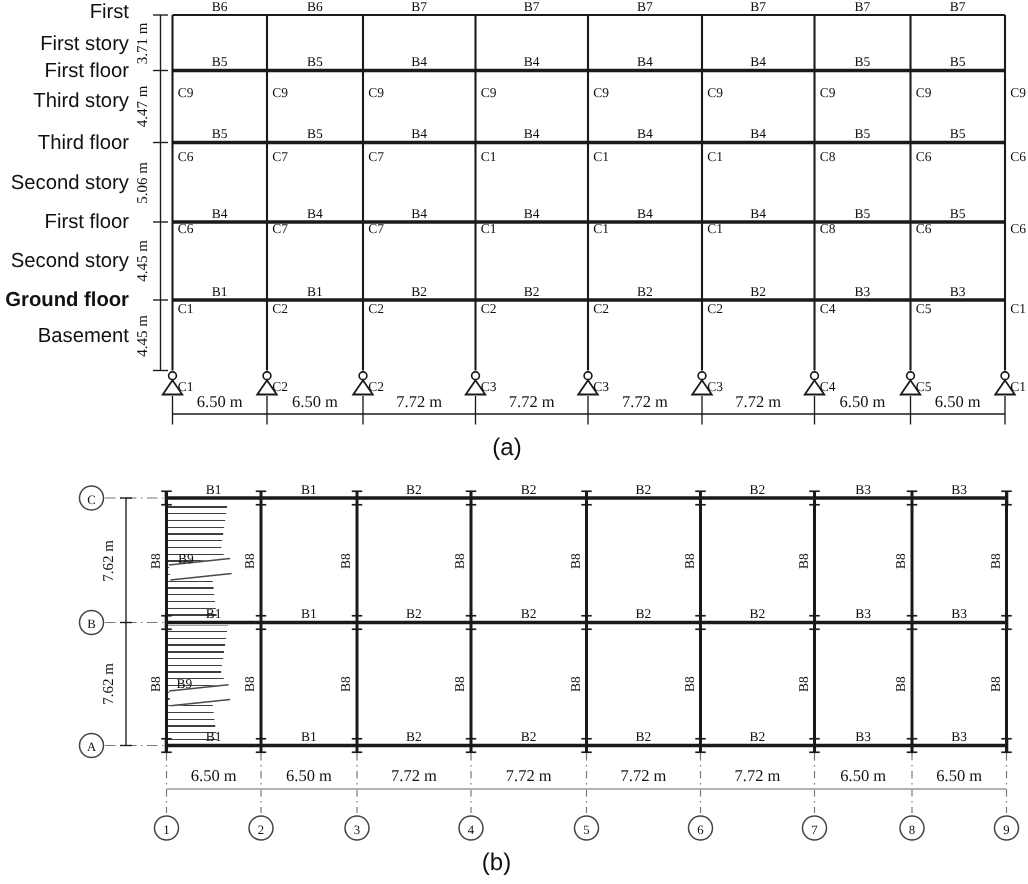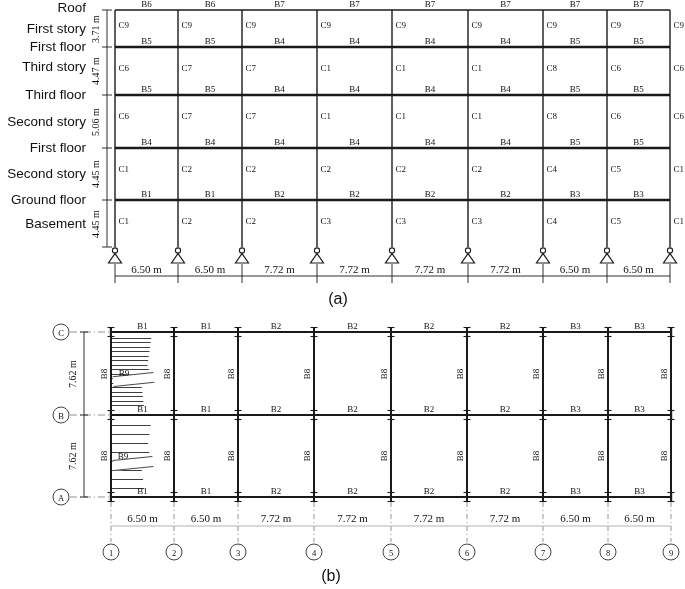--- a/index.html
+++ b/index.html
@@ -4,21 +4,21 @@
 <style>
   html,body{margin:0;padding:0;background:#fff;}
   #fig{position:relative;width:685px;height:589px;background:#fff;overflow:hidden;
        font-family:"Liberation Serif",serif;color:#111;}
   #art{position:absolute;left:0;top:0;}
   .lbl{position:absolute;line-height:1;white-space:nowrap;transform:translate(-50%,-50%);}
   .member{font-size:9px;}
   .dim{font-size:11px;}
   .hdim{font-size:10px;}
   .bubble-txt{font-size:8.5px;}
-  .left-anchor{transform:translate(0,-50%);}
+  .left-anchor{transform:translate(0,-50%);margin-top:37px;}
   .bottom-anchor{transform:translate(-50%,-100%);}
   .rot{transform:translate(-50%,-50%) rotate(-90deg);}
   .story{font-family:"Liberation Sans",sans-serif;font-size:13.5px;transform:translate(-100%,-50%);}
   .caption{position:absolute;font-family:"Liberation Sans",sans-serif;font-size:16px;
            transform:translate(-50%,-50%);}
   .hatch{position:absolute;width:40px;left:112px;
          background:repeating-linear-gradient(180deg,#fff 0px,#fff 3.6px,#3f3f3f 3.6px,#3f3f3f 4.5px);
          clip-path:polygon(0 0,100% 0,88% 42%,94% 46%,72% 56%,82% 100%,0 100%);}
   .break-strip{position:absolute;background:#fff;height:9px;
                border-top:1px solid #4a4a4a;border-bottom:1px solid #4a4a4a;
@@ -215,29 +215,29 @@
       <circle cx="238" cy="552" r="8" fill="#fff" stroke="#444" stroke-width="1"></circle>
       <circle cx="314" cy="552" r="8" fill="#fff" stroke="#444" stroke-width="1"></circle>
       <circle cx="391" cy="552" r="8" fill="#fff" stroke="#444" stroke-width="1"></circle>
       <circle cx="467" cy="552" r="8" fill="#fff" stroke="#444" stroke-width="1"></circle>
       <circle cx="543" cy="552" r="8" fill="#fff" stroke="#444" stroke-width="1"></circle>
       <circle cx="608" cy="552" r="8" fill="#fff" stroke="#444" stroke-width="1"></circle>
       <circle cx="671" cy="552" r="8" fill="#fff" stroke="#444" stroke-width="1"></circle>
     </svg>
   <div class="caption" style="left:338px;top:299px;">(a)</div>
   <div class="caption" style="left:331px;top:576px;">(b)</div>
-<div class="lbl story" style="left: 86px; top: 8px;">Roof</div>
+<div class="lbl story" style="left: 86px; top: 8px;">First</div>
     <div class="lbl story" style="left: 86px; top: 28.5px;">First story</div>
     <div class="lbl story" style="left: 86px; top: 47px;">First floor</div>
     <div class="lbl story" style="left: 86px; top: 67px;">Third story</div>
     <div class="lbl story" style="left: 86px; top: 95px;">Third floor</div>
     <div class="lbl story" style="left: 86px; top: 121.5px;">Second story</div>
     <div class="lbl story" style="left: 86px; top: 148px;">First floor</div>
     <div class="lbl story" style="left: 86px; top: 174px;">Second story</div>
-    <div class="lbl story" style="left: 86px; top: 200px;">Ground floor</div>
+    <div class="lbl story" style="left: 86px; top: 200px; font-weight: bold;">Ground floor</div>
     <div class="lbl story" style="left: 86px; top: 223.5px;">Basement</div>
     <div class="lbl dim hdim rot" style="left: 96px; top: 28.5px;">3.71 m</div>
     <div class="lbl dim hdim rot" style="left: 96px; top: 71px;">4.47 m</div>
     <div class="lbl dim hdim rot" style="left: 96px; top: 121.5px;">5.06 m</div>
     <div class="lbl dim hdim rot" style="left: 96px; top: 174px;">4.45 m</div>
     <div class="lbl dim hdim rot" style="left: 96px; top: 223.5px;">4.45 m</div>
     <div class="lbl dim" style="left: 146.5px; top: 269px;">6.50 m</div>
     <div class="lbl dim" style="left: 210px; top: 269px;">6.50 m</div>
     <div class="lbl dim" style="left: 279.5px; top: 269px;">7.72 m</div>
     <div class="lbl dim" style="left: 354.5px; top: 269px;">7.72 m</div>

